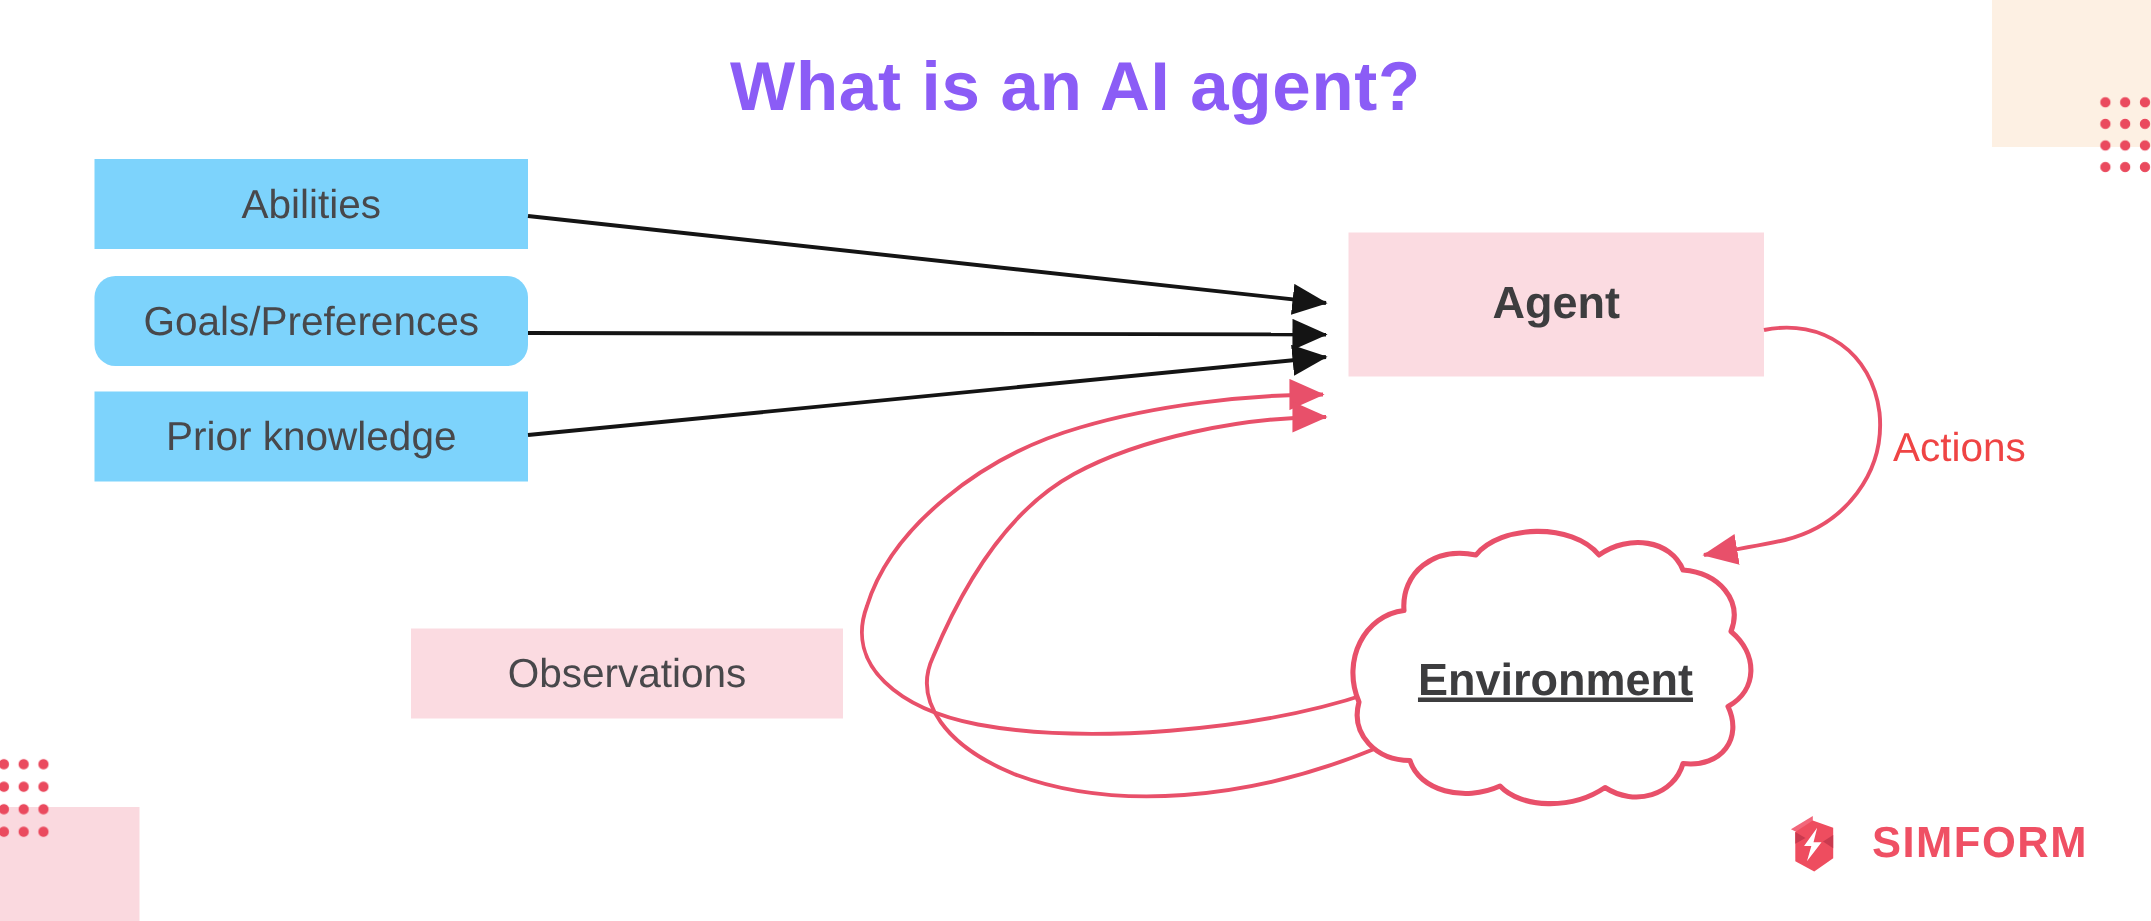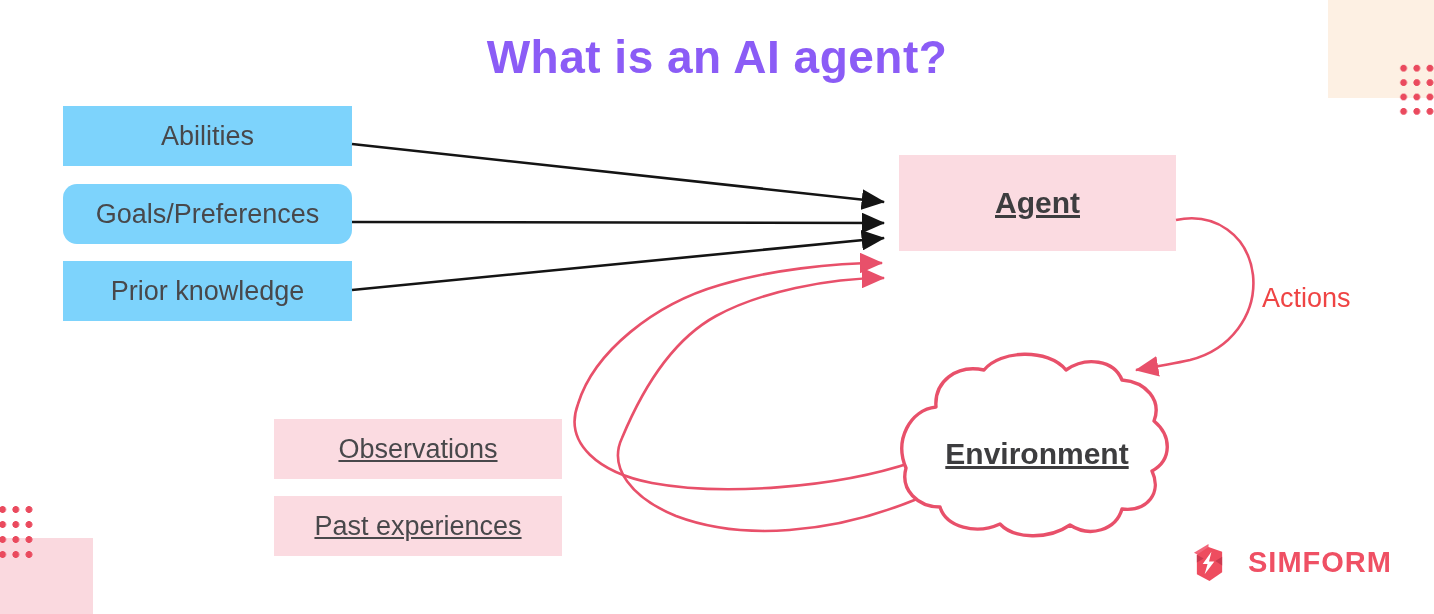--- a/index.html
+++ b/index.html
@@ -38,21 +38,21 @@
   }
 
   
   .box {
     position: absolute; z-index: 3;
     display: flex; align-items: center; justify-content: center;
     font-size: 27px;
     color: #48484b;
   }
   .cream { background: #7dd3fc; }
-  .pinkbg { background: #fbdbe1; text-decoration: underline; }
+  .pinkbg { background: #fbdbe1; }
 
   .box-abilities     { left: 63px;  top: 106px; width: 289px; height: 60px; }
   .box-goals         { left: 63px;  top: 184px; width: 289px; height: 60px; border-radius: 14px; }
   .box-prior         { left: 63px;  top: 261px; width: 289px; height: 60px; }
   .box-agent         { left: 899px; top: 155px; width: 277px; height: 96px;
                        font-weight: bold; font-size: 30px; color: #3d3d3f; }
   .box-observations  { left: 274px; top: 419px; width: 288px; height: 60px; }
   .box-past          { left: 274px; top: 496px; width: 288px; height: 60px; }
 
   
@@ -108,23 +108,20 @@
     <span>Prior knowledge</span>
   </div>
 
   <div class="box pinkbg box-agent">
     <span>Agent</span>
   </div>
 
   <div class="box pinkbg box-observations">
     <span>Observations</span>
   </div>
-  <div class="box pinkbg box-past">
-    <span>Past experiences</span>
-  </div>
 
   <svg class="connectors" width="1434" height="614" viewBox="0 0 1434 614">
     <defs>
       <marker id="mBlack" markerWidth="10" markerHeight="8" refX="8.6" refY="4" orient="auto" markerUnits="strokeWidth">
         <path d="M0,0 L9,4 L0,8 Z" fill="#141414"></path>
       </marker>
       <marker id="mPink" markerWidth="10" markerHeight="8" refX="8.6" refY="4" orient="auto" markerUnits="strokeWidth">
         <path d="M0,0 L9,4 L0,8 Z" fill="#e8506a"></path>
       </marker>
     </defs>

